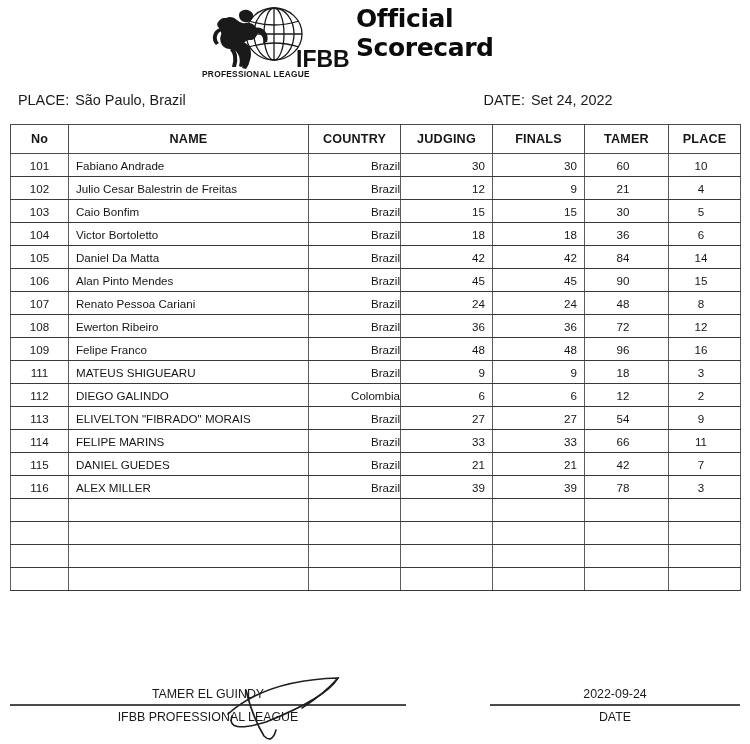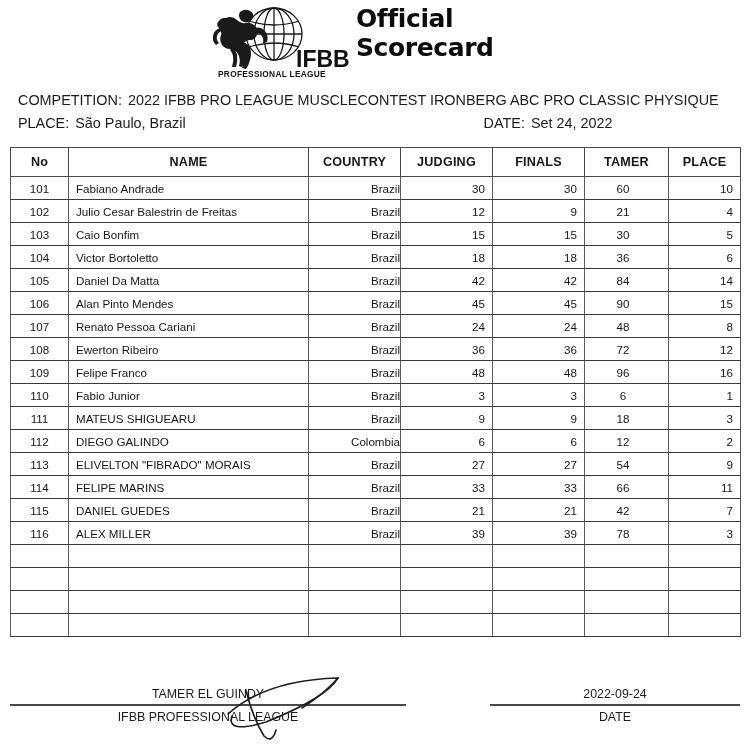--- a/index.html
+++ b/index.html
@@ -53,21 +53,20 @@
     position: absolute;
     left: 6px;
     top: 66px;
     font-family: "Liberation Sans", sans-serif;
     font-weight: bold;
     font-size: 8.3px;
     letter-spacing: 0.3px;
     color: #111;
     line-height: 1;
     white-space: nowrap;
-    margin-left: 16px;
   }
   .title-block {
     margin-left: 28px;
     padding-top: 2px;
   }
   .title-line {
     font-family: "DejaVu Sans", sans-serif;
     font-weight: bold;
     color: #0b0b0b;
     line-height: 1.0;
@@ -121,21 +120,21 @@
     text-align: center;
     border-color: #4a4a4a;
     letter-spacing: 0.2px;
   }
   .col-no     { width: 58px;  text-align: center; }
   .col-name   { width: 240px; text-align: left; padding-left: 7px !important; }
   .col-country{ width: 92px;  text-align: right; padding-left: 6px !important; }
   .col-judging{ width: 92px;  text-align: right; padding-right: 7px !important; }
   .col-finals { width: 92px;  text-align: right; padding-right: 7px !important; }
   .col-total  { width: 84px;  text-align: center; padding-right: 7px !important; }
-  .col-place  { width: 72px;  text-align: right; padding-right: 7px !important; }
+  .col-place  { width: 72px;  text-align: center; padding-right: 7px !important; }
   thead .col-name, thead .col-country,
   thead .col-judging, thead .col-finals,
   thead .col-total, thead .col-place {
     text-align: center;
     padding-left: 0 !important;
     padding-right: 0 !important;
   }
   td.cell { vertical-align: middle; }
 
   
@@ -220,24 +219,20 @@
   </div>
 
   <div class="title-block">
     <div class="title-line t-official">Official</div>
     <div class="title-line t-score">Scorecard</div>
   </div>
 </div>
 
 <div class="meta">
   <div class="meta-row">
-    <span class="meta-label">COMPETITION:</span>
-    <span>2022 IFBB PRO LEAGUE MUSCLECONTEST IRONBERG ABC PRO CLASSIC PHYSIQUE</span>
-  </div>
-  <div class="meta-row">
     <span class="meta-label">PLACE:</span>
     <span>São Paulo, Brazil</span>
     <span class="meta-date-wrap">DATE:</span>
     <span class="meta-label" style="margin-left:6px">Set 24, 2022</span>
   </div>
 </div>
 
 <div class="table-wrap">
   <table class="score">
     <thead>
@@ -327,29 +322,20 @@
         <tr>
           <td class="cell col-no">109</td>
           <td class="cell col-name">Felipe Franco</td>
           <td class="cell col-country">Brazil</td>
           <td class="cell col-judging">48</td>
           <td class="cell col-finals">48</td>
           <td class="cell col-total">96</td>
           <td class="cell col-place">16</td>
         </tr>
         <tr>
-          <td class="cell col-no">110</td>
-          <td class="cell col-name">Fabio Junior</td>
-          <td class="cell col-country">Brazil</td>
-          <td class="cell col-judging">3</td>
-          <td class="cell col-finals">3</td>
-          <td class="cell col-total">6</td>
-          <td class="cell col-place">1</td>
-        </tr>
-        <tr>
           <td class="cell col-no">111</td>
           <td class="cell col-name">MATEUS SHIGUEARU</td>
           <td class="cell col-country">Brazil</td>
           <td class="cell col-judging">9</td>
           <td class="cell col-finals">9</td>
           <td class="cell col-total">18</td>
           <td class="cell col-place">3</td>
         </tr>
         <tr>
           <td class="cell col-no">112</td>

